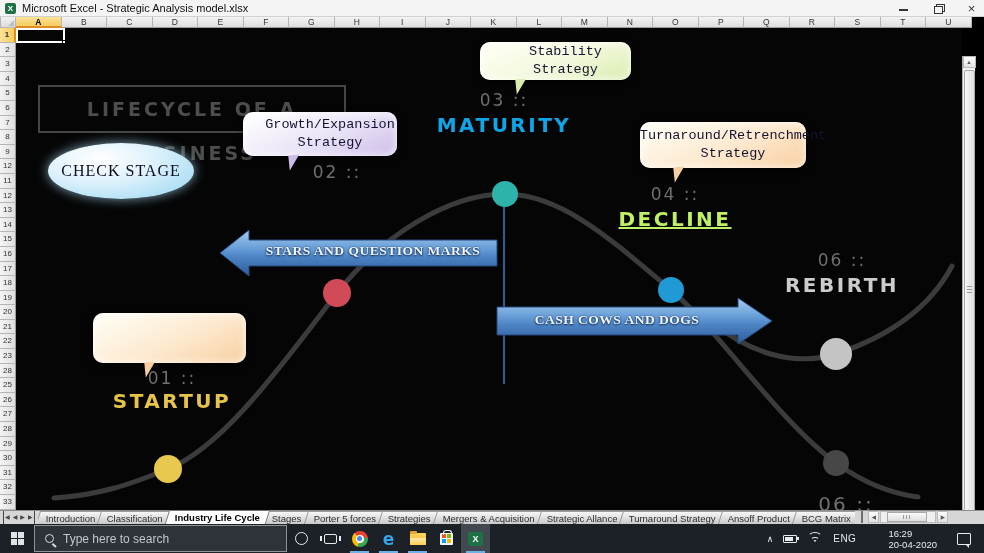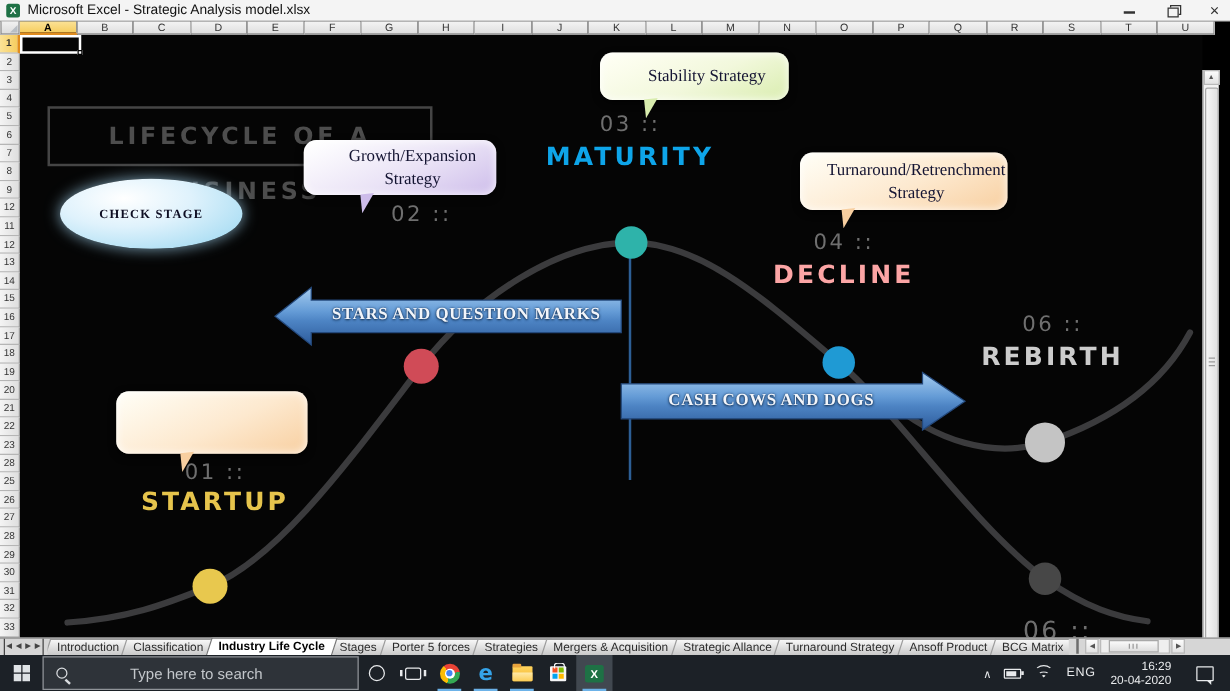--- a/index.html
+++ b/index.html
@@ -49,26 +49,26 @@
   
   #chart-title{position:absolute;left:22px;top:57px;width:308px;height:48px;border:2px solid #454545;
     color:#4d4d4d;font-size:19px;font-weight:bold;letter-spacing:3px;text-align:center;line-height:44px;
     font-family:"DejaVu Sans",sans-serif;}
 
   
   #check-stage{position:absolute;left:32px;top:115px;width:146px;height:56px;border-radius:50%;
     background:radial-gradient(ellipse at 35% 28%,#ffffff 0%,#dff2fc 40%,#aedff4 80%,#93d2ee 100%);
     box-shadow:0 0 12px rgba(170,220,248,.75),0 3px 7px rgba(0,0,0,.55);
     display:flex;align-items:center;justify-content:center;cursor:pointer;}
-  #check-stage span{font-family:"Liberation Serif",serif;font-weight:bold;font-size:10px;
+  #check-stage span{font-family:"Liberation Serif",serif;font-weight:normal;font-size:16px;
     letter-spacing:1px;color:#0d0d22;}
 
   
   .callout{position:absolute;border-radius:10px;display:flex;align-items:center;justify-content:center;
-    text-align:center;font-family:Liberation Serif, serif;font-size:13.5px;color:#141432;
+    text-align:center;font-family:Liberation Mono, monospace;font-size:13.5px;color:#141432;
     box-shadow:0 2px 6px rgba(0,0,0,.65), inset 0 0 8px rgba(255,255,255,.9);cursor:pointer;line-height:1.3;padding-left:20px;}
   .tail{position:absolute;width:0;height:0;border-top:15px solid #ccc;border-right:11px solid transparent;
     bottom:-14px;transform:rotate(-6deg);}
   #co-growth{left:227px;top:84px;width:154px;height:44px;
     background:linear-gradient(155deg,#ffffff 5%,#eae3f6 55%,#cdbcea 100%);}
   #co-growth .tail{left:46px;border-top-color:#cdbcea;}
   #co-stability{left:464px;top:14px;width:151px;height:38px;
     background:linear-gradient(155deg,#fffff4 5%,#f2f8dc 55%,#d9edae 100%);}
   #co-stability .tail{left:36px;border-top-color:#d9edae;}
   #co-turnaround{left:624px;top:94px;width:166px;height:46px;
@@ -79,21 +79,21 @@
   #co-market .tail{left:52px;border-top-color:#f8cfa0;}
 
   
   .stage-num{position:absolute;width:140px;text-align:center;color:#6f6f6f;font-size:17px;
     letter-spacing:2px;font-family:"DejaVu Sans",sans-serif;}
   .stage-name{position:absolute;width:160px;text-align:center;font-weight:bold;font-size:20px;
     letter-spacing:2.5px;line-height:26px;font-family:"DejaVu Sans",sans-serif;}
   #st1n{left:86px;top:340px;}  #st1{left:76px;top:360px;color:#e6c44c;}
   #st2n{left:251px;top:134px;} #st2{left:266px;top:158px;width:130px;color:#cb4552;}
   #st3n{left:418px;top:62px;}  #st3{left:408px;top:84px;color:#0ea5e9;}
-  #st4n{left:589px;top:156px;} #st4{left:579px;top:178px;color:#fca5a5;}
+  #st4n{left:589px;top:156px;} #st4{left:579px;top:178px;color:#bef264;text-decoration:underline;}
   #st6n{left:756px;top:222px;} #st6{left:746px;top:244px;color:#cccccc;}
   #st6bn{left:760px;top:464px;font-size:20px;}
 
   
   .arrow-label{position:absolute;text-align:center;font-family:"Liberation Serif",serif;
     font-weight:bold;font-size:13.5px;color:#f2f5fa;letter-spacing:.5px;
     text-shadow:0 1px 2px #102a4a,0 0 2px #244a78;}
   #al-left{left:237px;top:215px;width:240px;}
   #al-right{left:491px;top:284px;width:220px;}
 
@@ -134,21 +134,21 @@
   #h-thumb::after{content:"";position:absolute;top:2px;bottom:2px;left:18px;width:1px;background:#9a9a9a;
     box-shadow:3px 0 0 #9a9a9a,-3px 0 0 #9a9a9a;}
 
   
   #taskbar{position:absolute;left:0;top:524px;width:984px;height:29px;background:#1c2127;
     display:flex;align-items:center;}
   #start-btn{width:34px;height:29px;display:flex;align-items:center;justify-content:center;cursor:pointer;}
   #win-logo{width:13px;height:13px;display:grid;grid-template-columns:6px 6px;grid-template-rows:6px 6px;gap:1px;}
   #win-logo i{background:#dfe3e6;}
   #search-box{width:253px;height:27px;background:#2e3339;border:1px solid #8f9398;display:flex;
-    align-items:center;cursor:text;gap:41px;}
+    align-items:center;cursor:text;}
   #mag{width:9px;height:9px;border:1.6px solid #d9dcdf;border-radius:50%;margin-left:10px;position:relative;flex:0 0 9px;}
   #mag::after{content:"";position:absolute;left:7px;top:8px;width:5px;height:1.6px;background:#d9dcdf;
     transform:rotate(42deg);transform-origin:0 0;}
   #search-input{background:transparent;border:none;outline:none;color:#c3c7cb;font-size:12px;
     margin-left:9px;width:200px;font-family:"Liberation Sans",sans-serif;}
   #search-input::placeholder{color:#c3c7cb;}
   .tb-btn{width:29px;height:29px;display:flex;align-items:center;justify-content:center;
     position:relative;cursor:pointer;}
   .tb-btn .runline{position:absolute;bottom:0;left:5px;right:5px;height:2px;background:#6cb2e8;}
   .tb-btn.active-app{background:#414850;}
@@ -183,21 +183,21 @@
   #ico-battery{width:14px;height:8px;border:1px solid #e8eaec;border-radius:1px;position:relative;}
   #ico-battery::before{content:"";position:absolute;right:-3px;top:1.5px;width:2px;height:3px;background:#e8eaec;}
   #ico-battery::after{content:"";position:absolute;left:1px;top:1px;bottom:1px;width:8px;background:#e8eaec;}
   #ico-wifi{width:16px;height:11px;position:relative;}
   #ico-wifi b{position:absolute;left:50%;bottom:0;transform:translateX(-50%);
     border:1.6px solid #e8eaec;border-color:#e8eaec transparent transparent transparent;border-radius:50%;}
   #ico-wifi b:nth-child(1){width:15px;height:12px;}
   #ico-wifi b:nth-child(2){width:9px;height:7px;}
   #ico-wifi b:nth-child(3){width:3px;height:3px;border-width:2px;}
   #lang{color:#e8eaec;font-size:10px;letter-spacing:.5px;}
-  #clock{color:#e8eaec;font-size:9.5px;text-align:right;line-height:11px;padding:0 7px;}
+  #clock{color:#e8eaec;font-size:9.5px;text-align:left;line-height:11px;padding:0 7px;margin-left:20px;}
   #ico-action{width:14px;height:12px;border:1.5px solid #e8eaec;border-radius:1px;position:relative;margin:0 8px;}
   #ico-action::after{content:"";position:absolute;right:1px;bottom:-4px;
     border-left:4px solid transparent;border-top:4px solid #e8eaec;}
 </style>
 </head>
 <body>
 
 <div id="screen">
 
   <div id="titlebar">

